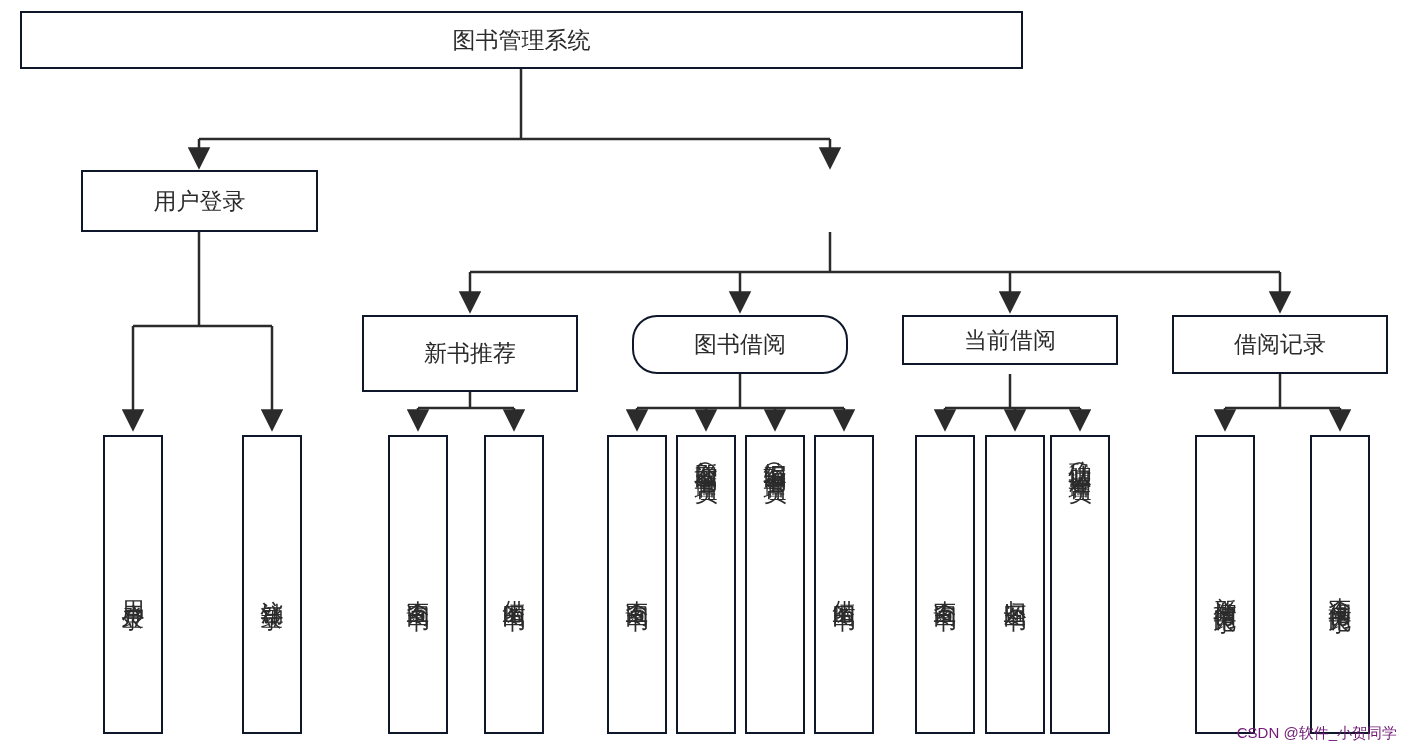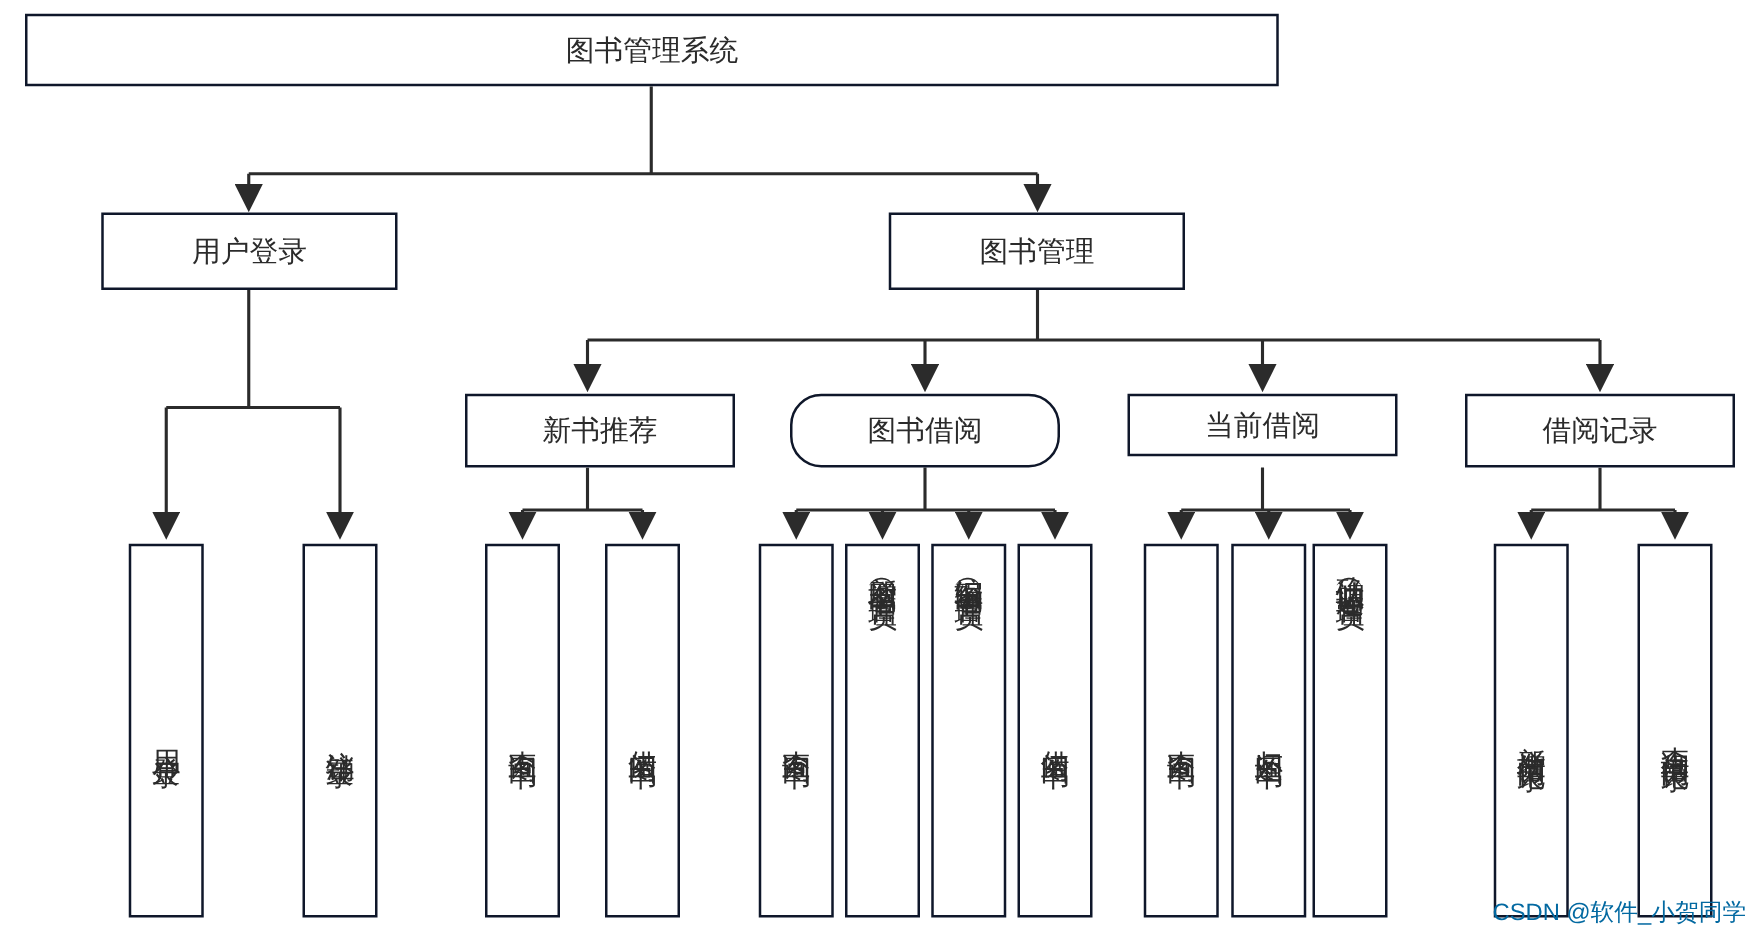--- a/index.html
+++ b/index.html
@@ -60,22 +60,22 @@
     text-orientation: upright;
     font-size: 23px;
     letter-spacing: 3px;
     line-height: 1;
     white-space: nowrap;
   }
   #watermark {
     position: absolute;
     right: 8px;
     bottom: 4px;
-    font-size: 19px;
-    color: #0369a1;
+    font-size: 15px;
+    color: #701a75;
     z-index: 5;
     white-space: nowrap;
   }
 </style>
 </head>
 <body>
 
 <div id="diagram-root">
 
   <svg id="edge-layer" viewBox="0 0 1405 747" width="1405" height="747" xmlns="http://www.w3.org/2000/svg">
@@ -128,25 +128,22 @@
     </g>
   </svg>
 
   <div class="node root horiz" style="left:20px; top:11px; width:1003px; height:58px;">
     <span class="node-label">图书管理系统</span>
   </div>
 
   <div class="node horiz" style="left:81px; top:170px; width:237px; height:62px;">
     <span class="node-label">用户登录</span>
   </div>
-  <div class="node horiz" style="left:711px; top:170px; width:237px; height:62px;">
-    <span class="node-label">图书管理</span>
-  </div>
-
-  <div class="node horiz" style="left:372px; top:315px; width:216px; height:59px;">
+
+  <div class="node horiz" style="left:362px; top:315px; width:216px; height:77px;">
     <span class="node-label">新书推荐</span>
   </div>
   <div class="node horiz" style="left:632px; top:315px; width:216px; height:59px;border-radius:25px;">
     <span class="node-label">图书借阅</span>
   </div>
   <div class="node horiz" style="left:902px; top:315px; width:216px; height:50px;">
     <span class="node-label">当前借阅</span>
   </div>
   <div class="node horiz" style="left:1172px; top:315px; width:216px; height:59px;">
     <span class="node-label">借阅记录</span>

